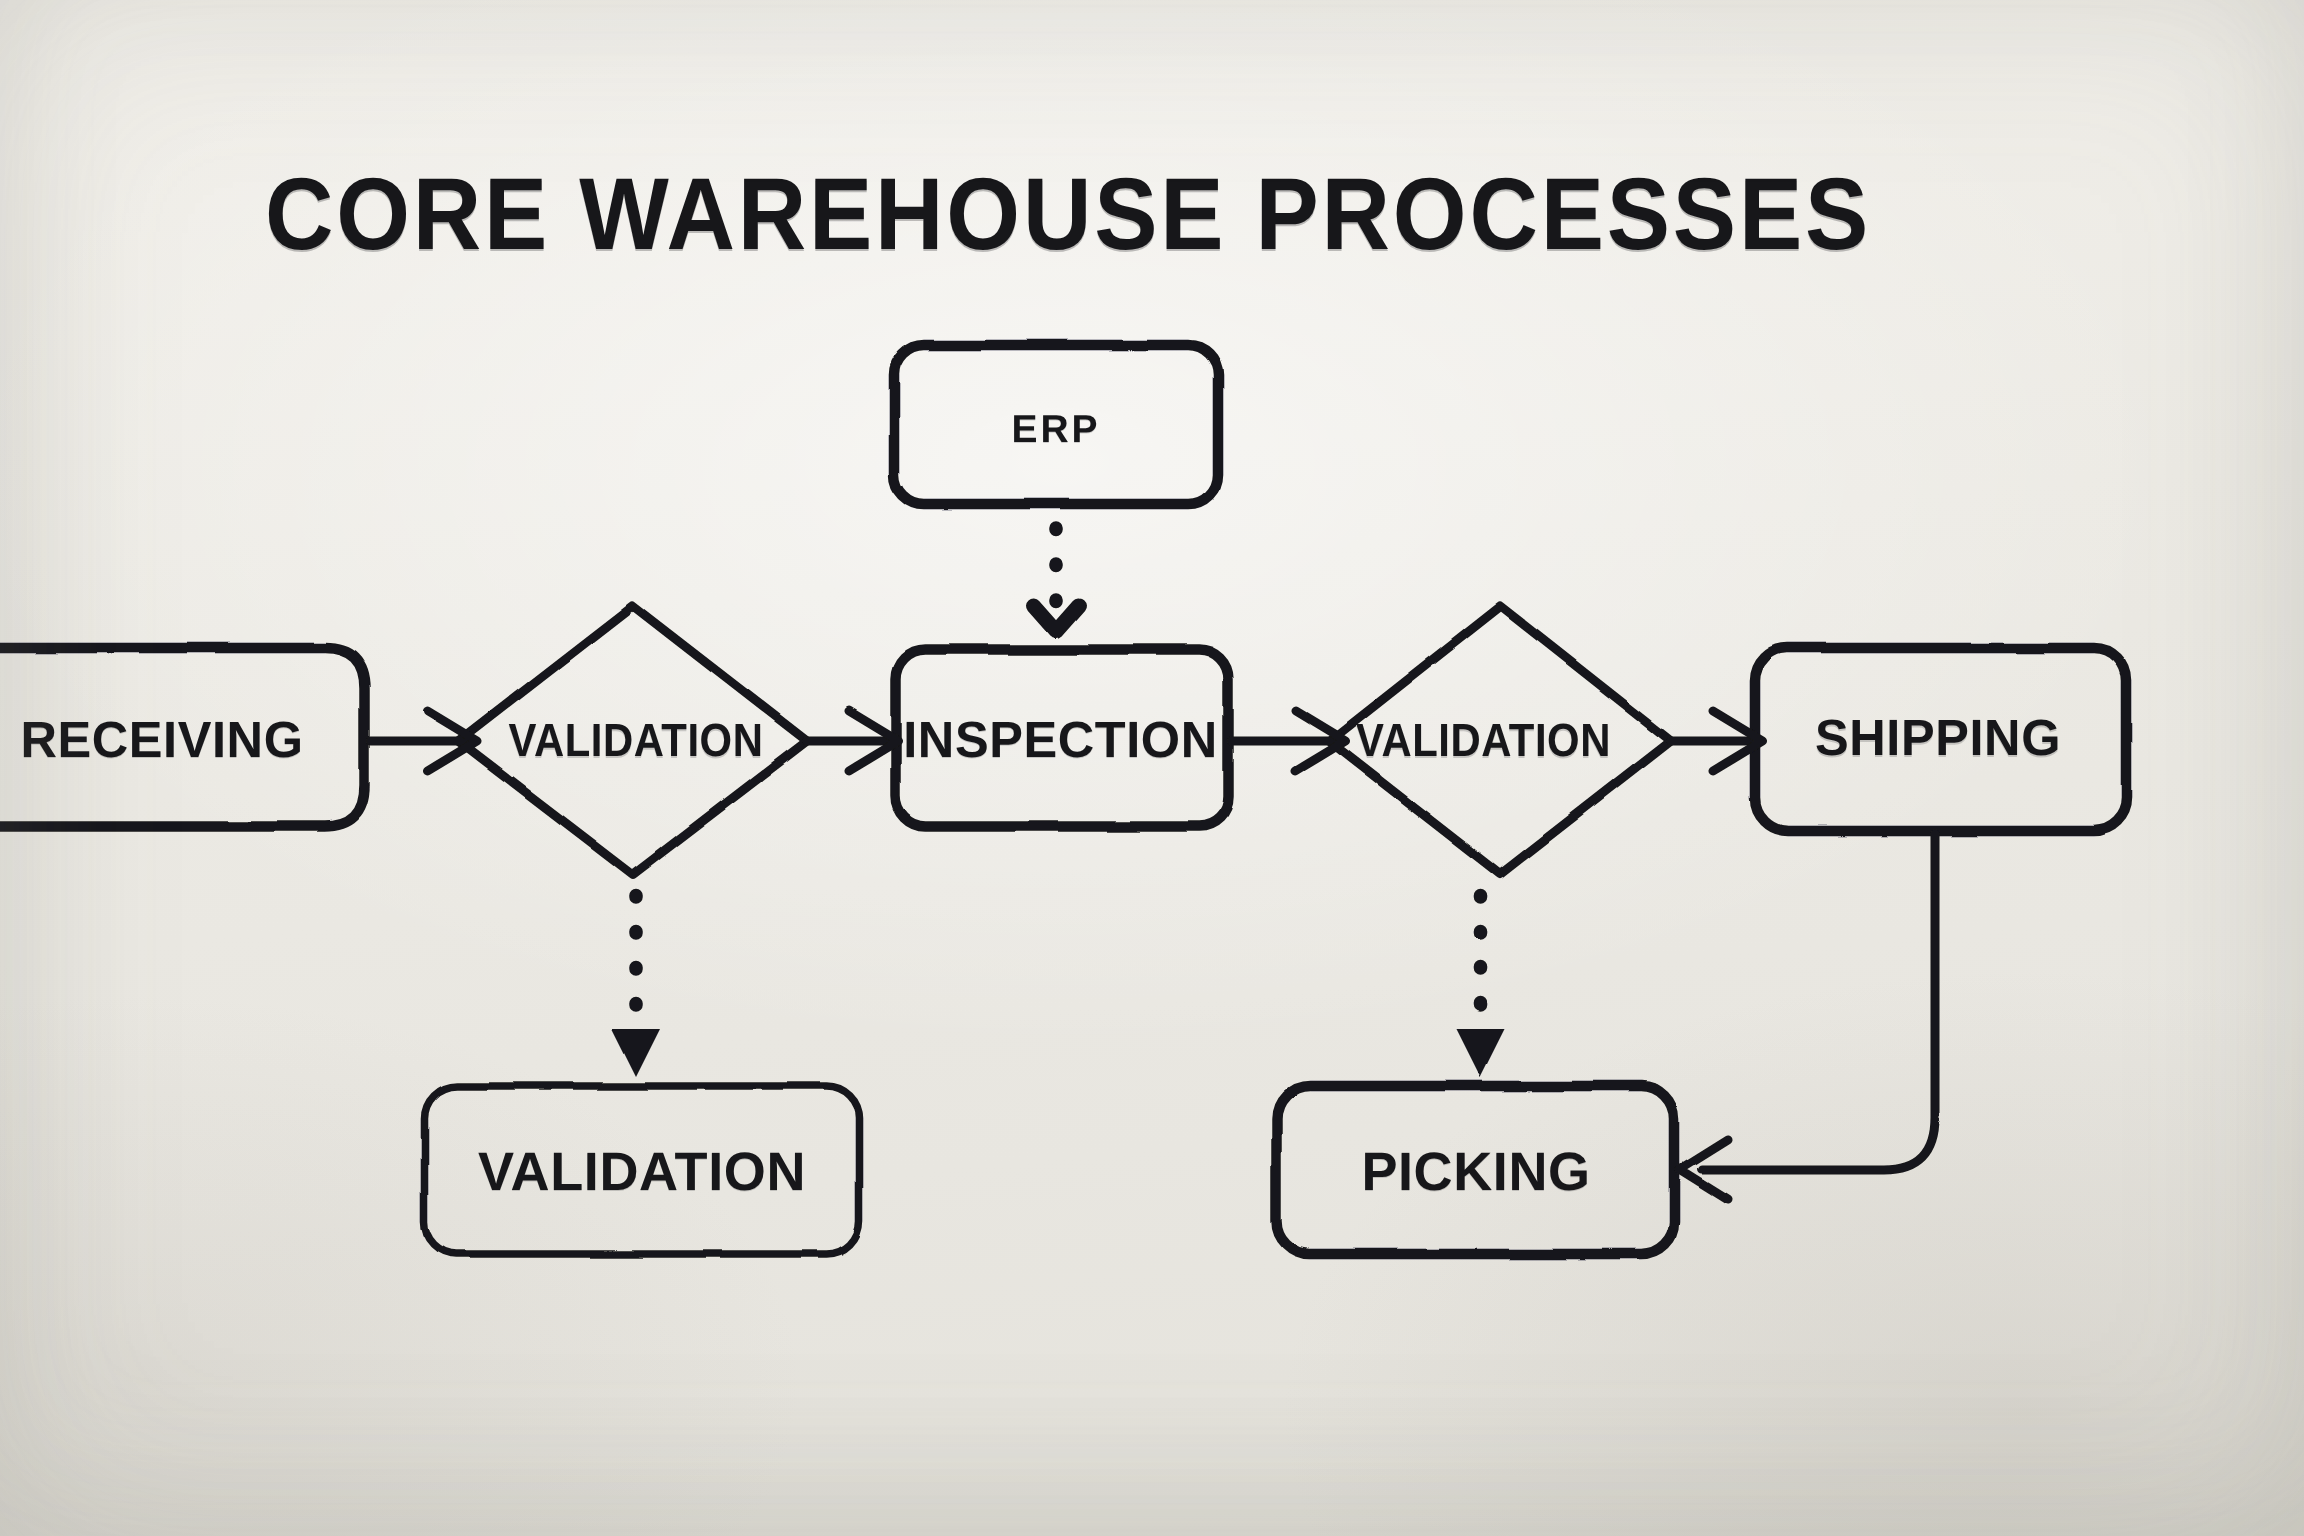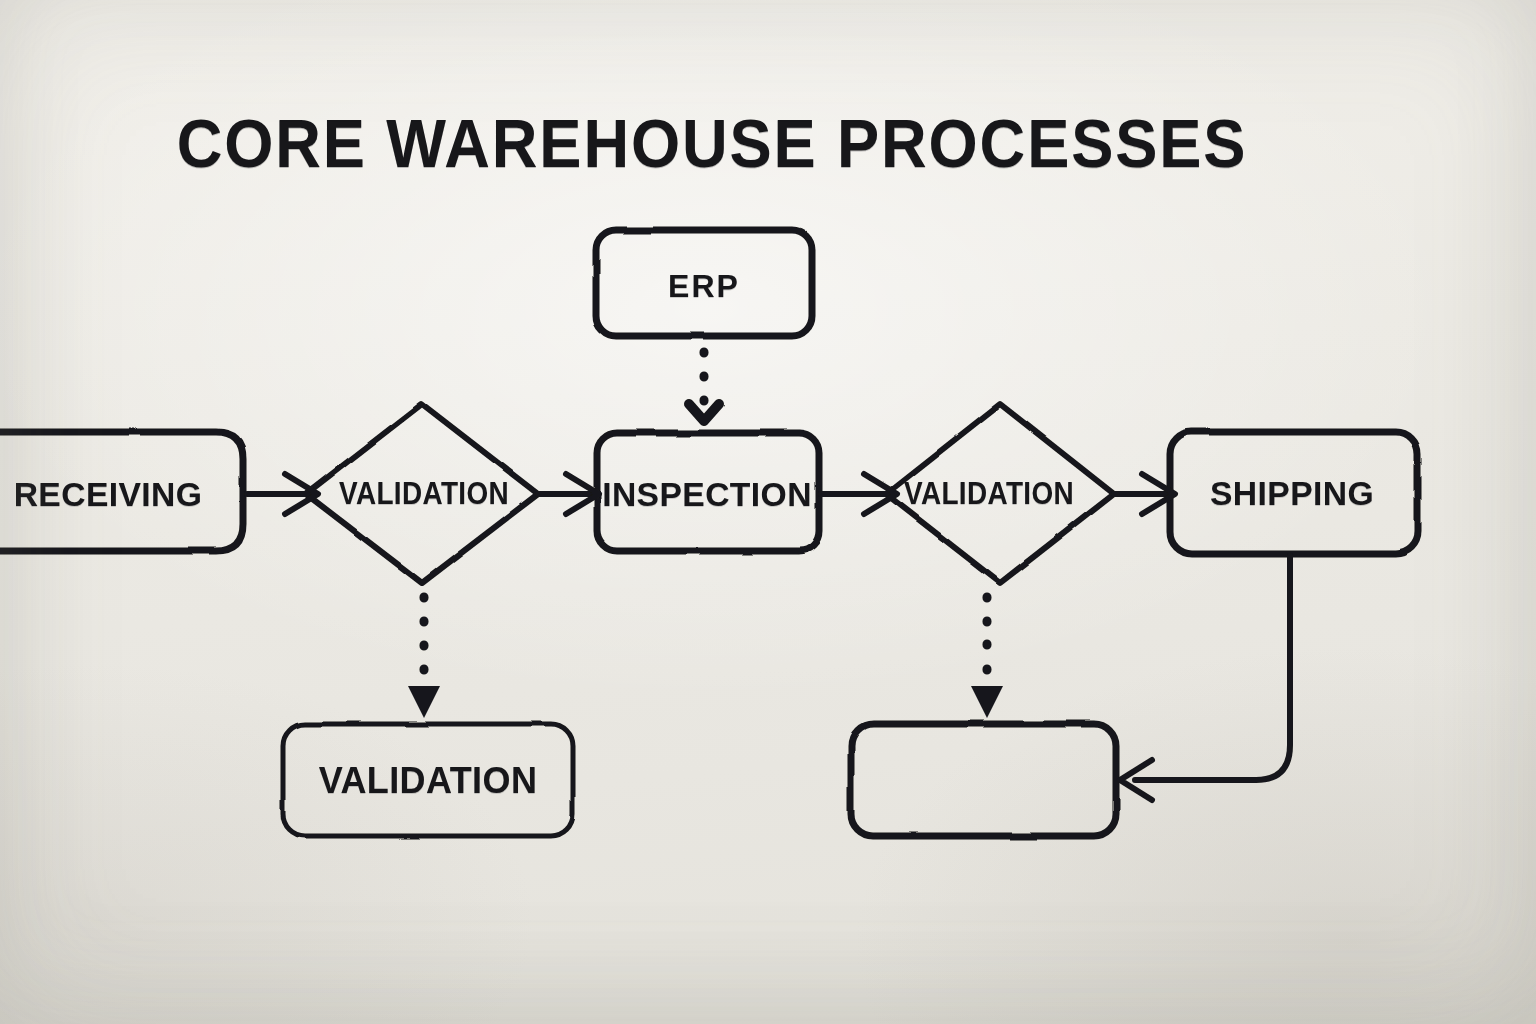--- a/index.html
+++ b/index.html
@@ -71,21 +71,21 @@
 
   .node-label {
     font-size: 33px;
     font-weight: 700;
     letter-spacing: 0.4px;
     text-shadow: 0 1px 0 rgba(40,40,44,0.20);
   }
 
   .node-label.wide   { font-size: 34px; transform: translate(-50%, -50%) scaleX(0.99); }
   .node-label.narrow { font-size: 31px; transform: translate(-50%, -50%) scaleX(0.90); }
-  .node-label.erp    { font-size: 32px; letter-spacing: 2px; }
+  .node-label.erp    { font-size: 26px; letter-spacing: 2px; }
 
   
   .hit {
     position: absolute;
     transform: translate(-50%, -50%);
     background: transparent;
   }
   .hit.diamond { transform: translate(-50%, -50%) rotate(45deg); }
 </style>
 </head>
@@ -184,20 +184,21 @@
   <div class="node-label narrow" style="left:424px; top:494px;">VALIDATION</div>
 
   <div class="node-label wide" style="left:707px; top:494px;">INSPECTION</div>
 
   <div class="node-label narrow" style="left:989px; top:494px;">VALIDATION</div>
 
   <div class="node-label wide" style="left:1292px; top:493px;">SHIPPING</div>
 
   <div class="node-label" style="left:428px; top:781px; font-size:36px;">VALIDATION</div>
 
+  <div class="node-label" style="left:984px; top:781px; font-size:36px;">PICKING</div>
 
   <div class="hit" style="left:108px; top:492px; width:300px; height:120px;"></div>
   <div class="hit diamond" style="left:422px; top:494px; width:128px; height:128px;"></div>
   <div class="hit" style="left:708px; top:492px; width:222px; height:118px;"></div>
   <div class="hit diamond" style="left:1000px; top:494px; width:128px; height:128px;"></div>
   <div class="hit" style="left:1294px; top:493px; width:248px; height:122px;"></div>
   <div class="hit" style="left:704px; top:283px; width:216px; height:106px;"></div>
   <div class="hit" style="left:428px; top:780px; width:290px; height:112px;"></div>
   <div class="hit" style="left:983px; top:780px; width:265px; height:112px;"></div>
 

